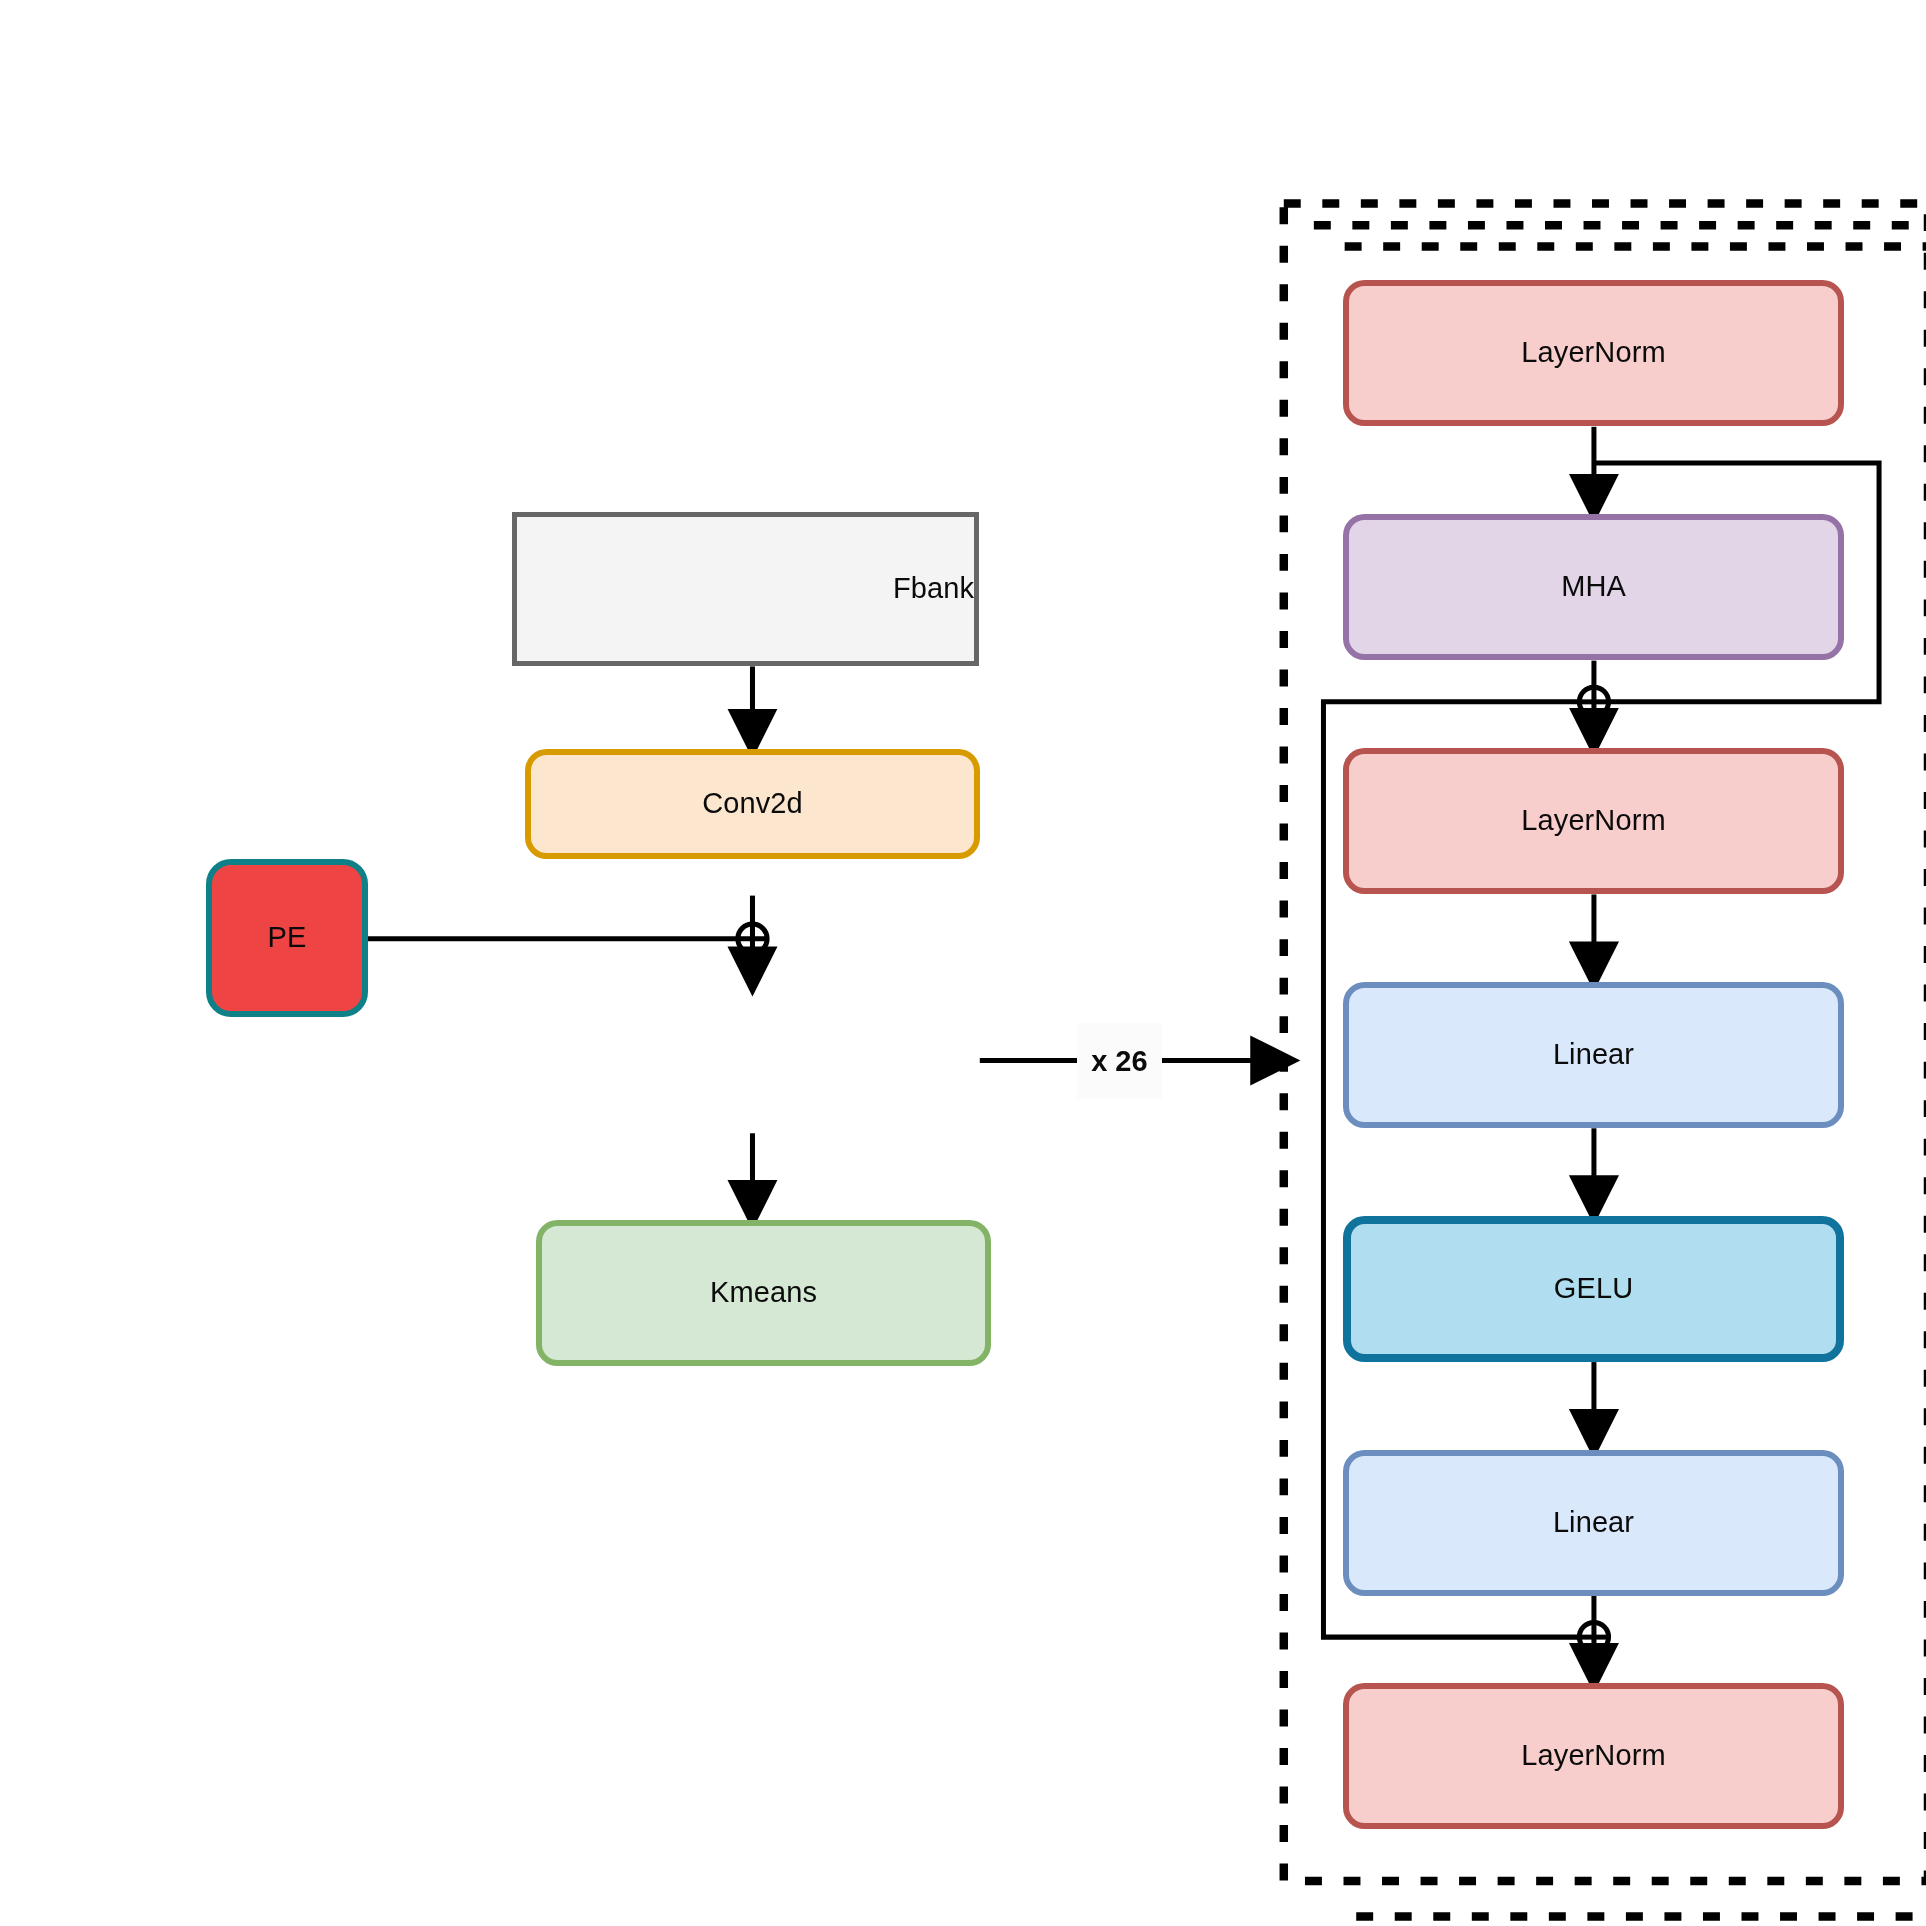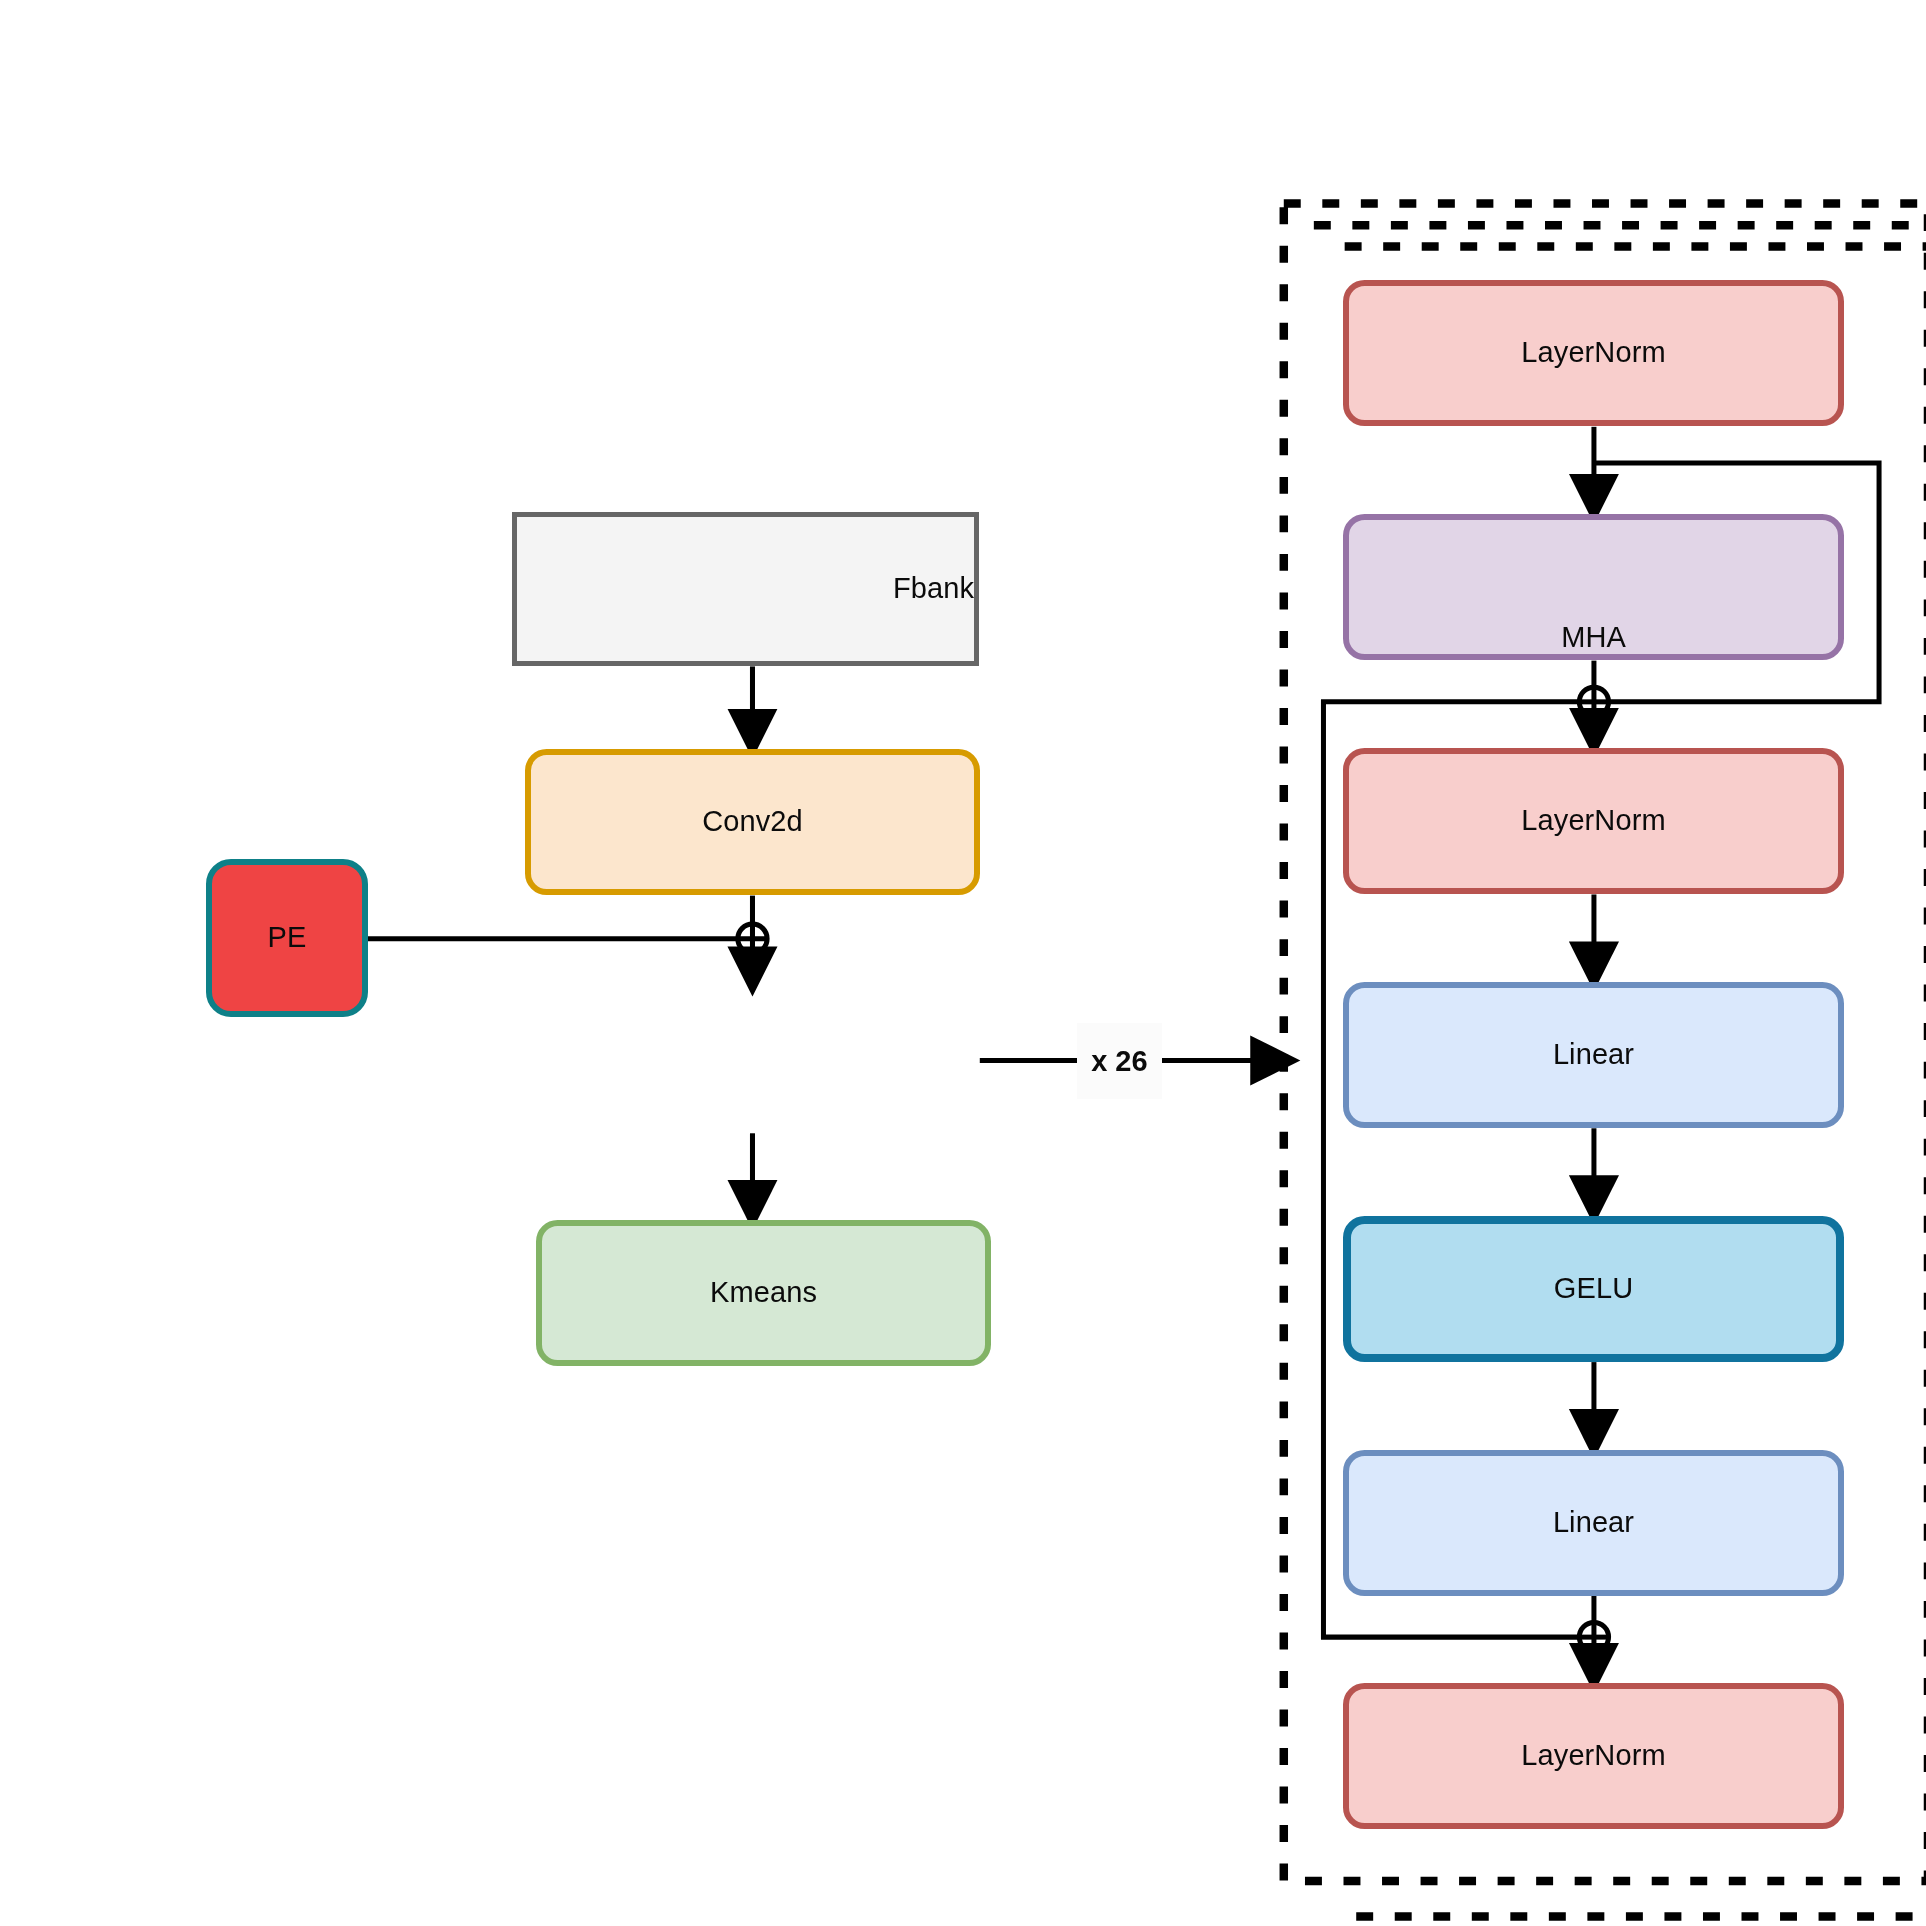--- a/index.html
+++ b/index.html
@@ -110,21 +110,21 @@
     </g>
 
     <line x1="4137" y1="4288" x2="4137" y2="4330" stroke="#000000" stroke-width="13" marker-end="url(#arrow)"></line>
   </svg>
 
   <div class="node sq" style="left:512px;top:512px;width:467px;height:154px;
               background:#f4f4f4;border:5px solid #666666;justify-content:flex-end;">
     <span>Fbank</span>
   </div>
 
-  <div class="node rounded" style="left:525px;top:749px;width:455px;height:146px;
+  <div class="node rounded" style="left:525px;top:749px;width:455px;height:110px;
               background:#fce6cd;border:6.5px solid #d79b00;">
     <span>Conv2d</span>
   </div>
 
   <div class="node rounded" style="left:206px;top:859px;width:162px;height:158px;
               background:#ef4444;border:6.5px solid #0e8088;border-radius:25px;">
     <span>PE</span>
   </div>
 
 
@@ -134,21 +134,21 @@
   </div>
 
   <div class="edge-label" style="left:1077px;top:1023px;width:77px;height:73px;">x 26</div>
 
   <div class="node rounded" style="left:1343px;top:280px;width:501px;height:146px;
               background:#f8cecc;border:6.5px solid #b85450;">
     <span>LayerNorm</span>
   </div>
 
   <div class="node rounded" style="left:1343px;top:514px;width:501px;height:146px;
-              background:#e1d5e7;border:6.5px solid #9673a6;align-items:flex-end;">
+              background:#e1d5e7;border:6.5px solid #9673a6;">
     <span>MHA</span>
   </div>
 
   <div class="node rounded" style="left:1343px;top:748px;width:501px;height:146px;
               background:#f8cecc;border:6.5px solid #b85450;">
     <span>LayerNorm</span>
   </div>
 
   <div class="node rounded" style="left:1343px;top:982px;width:501px;height:146px;
               background:#dae8fc;border:6.5px solid #6c8ebf;">

